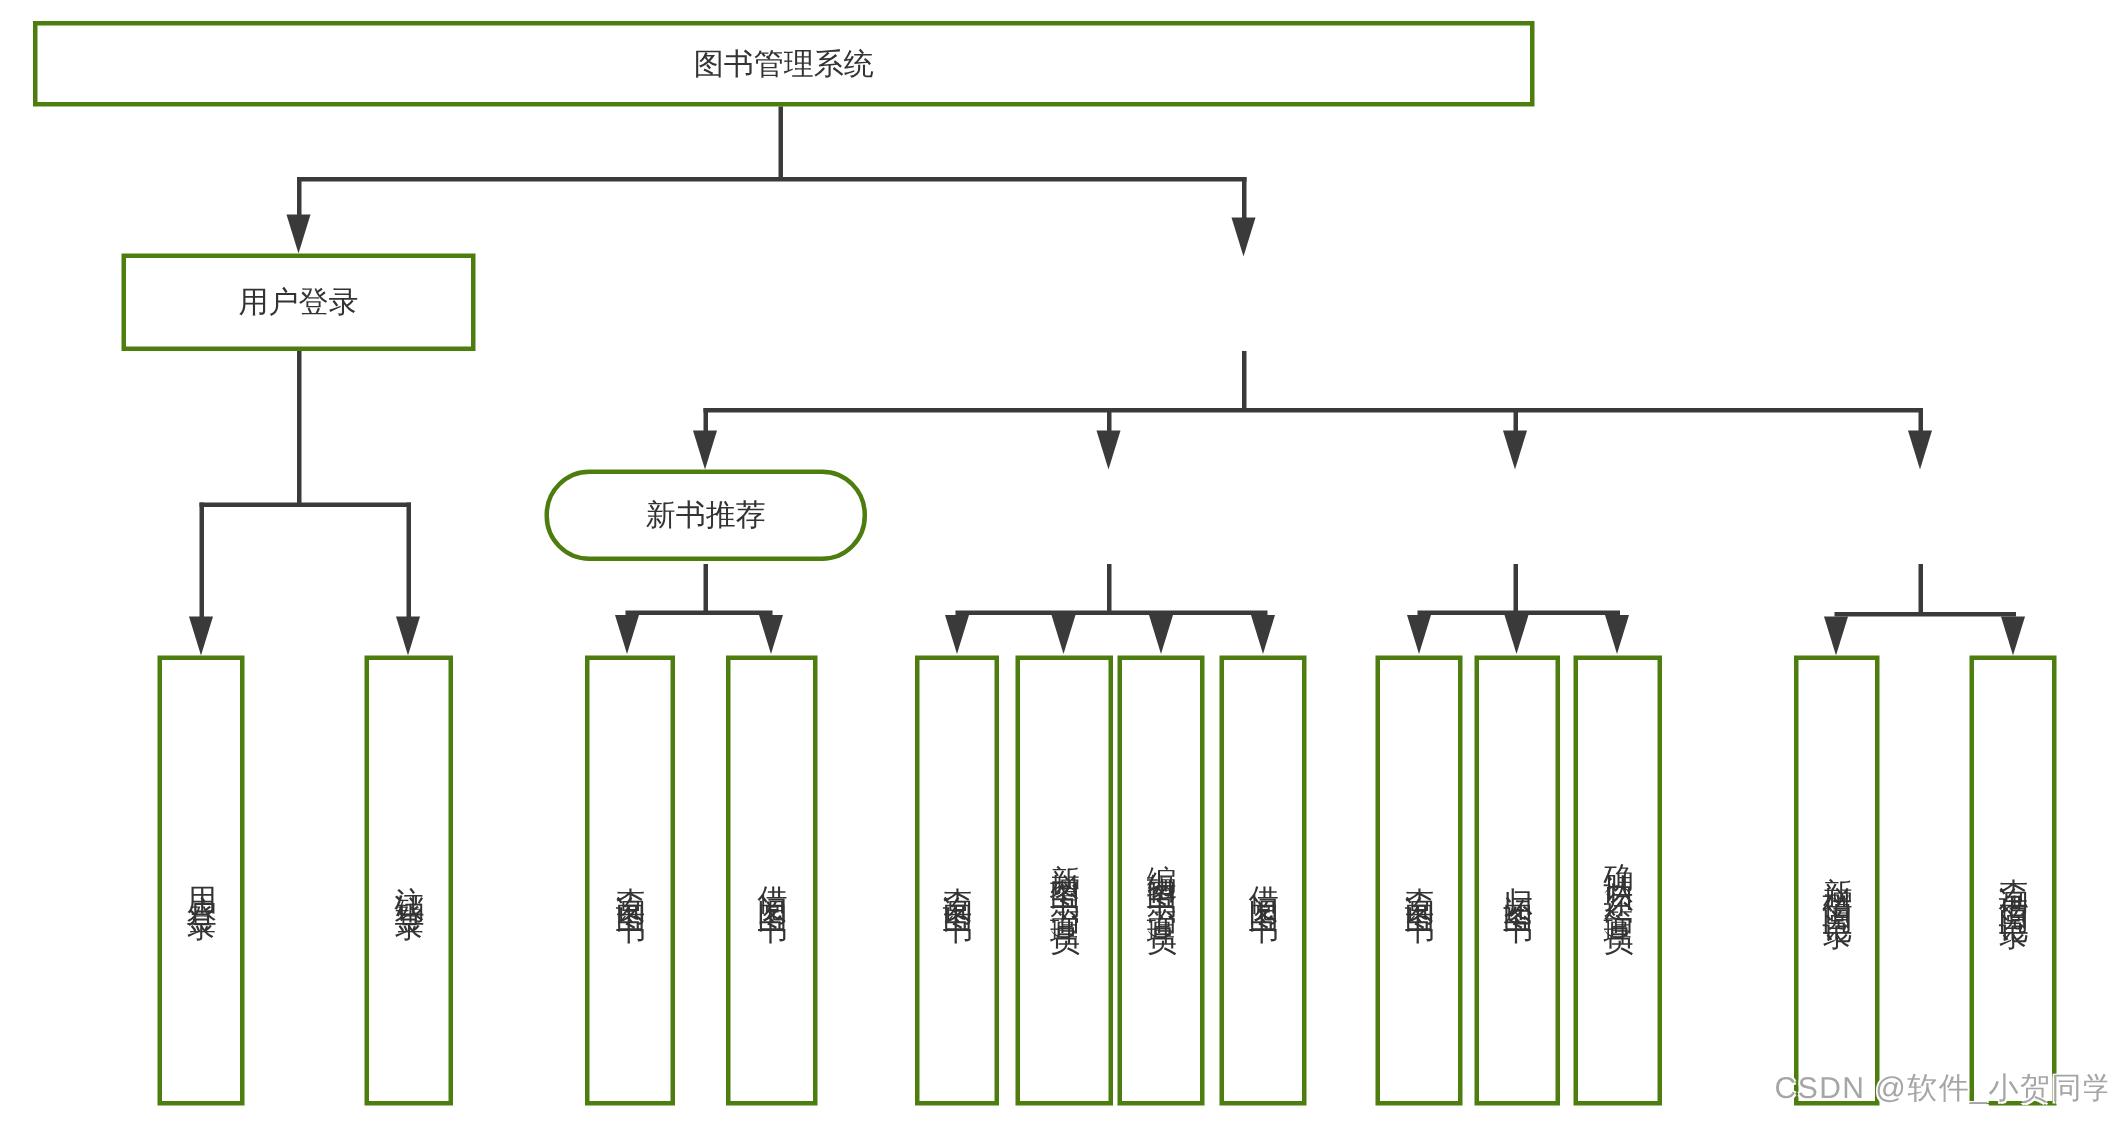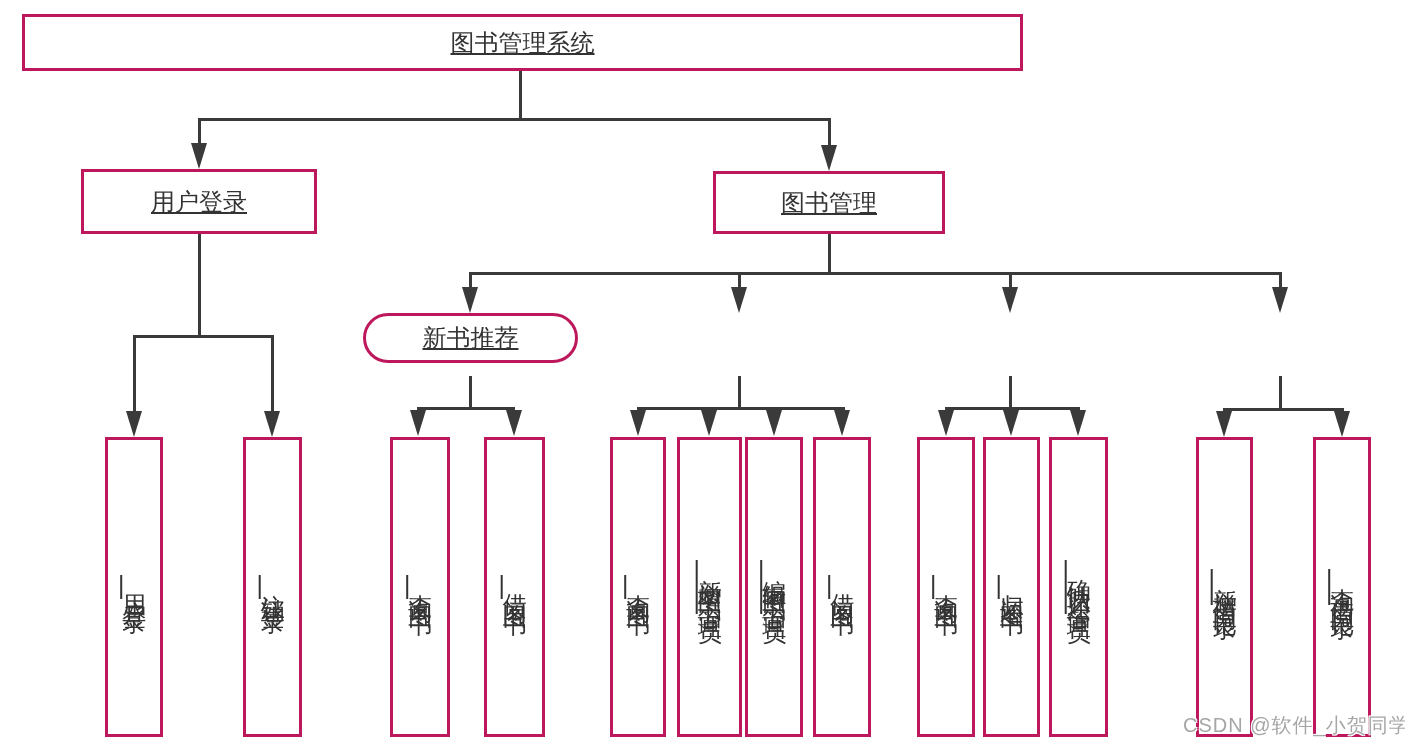--- a/index.html
+++ b/index.html
@@ -1,23 +1,23 @@
 <!DOCTYPE html>
 <html><head>
 <meta charset="utf-8">
 <style>
   html,body{margin:0;padding:0;background:#ffffff;}
   .canvas{
     position:relative;width:1405px;height:747px;background:#ffffff;overflow:hidden;
     font-family:"Liberation Sans","DejaVu Sans",sans-serif;color:#333333;
   }
   .box{
-    position:absolute;box-sizing:border-box;border:3px solid #be185d;background:#ffffff;
+    position:absolute;box-sizing:border-box;border:3px solid #4d7c0f;background:#ffffff;
     display:flex;align-items:center;justify-content:center;
-    font-size:24px;color:#333333;white-space:nowrap;text-decoration:underline;
+    font-size:20px;color:#333333;white-space:nowrap;
   }
   .vbox{
     writing-mode:vertical-rl;text-orientation:mixed;letter-spacing:6px;
     line-height:1.1;white-space:normal;
   }
   .hline,.vline{position:absolute;background:#3a3a3a;}
   .hline{height:3px;}
   .vline{width:3px;}
   .arrow{
     position:absolute;width:0;height:0;
@@ -38,41 +38,40 @@
   <div class="box" style="left:22px;top:14px;width:1001px;height:57px;">图书管理系统</div>
 
   <div class="vline" style="left:519px;top:71px;height:49px;"></div>
   <div class="hline" style="left:198px;top:118px;width:633px;"></div>
   <div class="vline" style="left:198px;top:118px;height:30px;"></div>
   <div class="arrow" style="left:191px;top:143px;"></div>
   <div class="vline" style="left:828px;top:118px;height:30px;"></div>
   <div class="arrow" style="left:821px;top:145px;"></div>
 
   <div class="box" style="left:81px;top:169px;width:236px;height:65px;">用户登录</div>
-  <div class="box" style="left:713px;top:171px;width:232px;height:63px;">图书管理</div>
 
   <div class="vline" style="left:198px;top:234px;height:103px;"></div>
   <div class="hline" style="left:133px;top:335px;width:141px;"></div>
   <div class="vline" style="left:133px;top:335px;height:80px;"></div>
   <div class="arrow" style="left:126px;top:411px;"></div>
   <div class="vline" style="left:271px;top:335px;height:80px;"></div>
   <div class="arrow" style="left:264px;top:411px;"></div>
 
   <div class="vline" style="left:828px;top:234px;height:40px;"></div>
   <div class="hline" style="left:469px;top:272px;width:813px;"></div>
   <div class="vline" style="left:469px;top:272px;height:18px;"></div>
   <div class="arrow" style="left:462px;top:287px;"></div>
   <div class="vline" style="left:738px;top:272px;height:18px;"></div>
   <div class="arrow" style="left:731px;top:287px;"></div>
   <div class="vline" style="left:1009px;top:272px;height:18px;"></div>
   <div class="arrow" style="left:1002px;top:287px;"></div>
   <div class="vline" style="left:1279px;top:272px;height:18px;"></div>
   <div class="arrow" style="left:1272px;top:287px;"></div>
 
-  <div class="box" style="left:363px;top:313px;width:215px;height:50px;border-radius:30px;">新书推荐</div>
+  <div class="box" style="left:363px;top:313px;width:215px;height:61px;border-radius:30px;">新书推荐</div>
 
   <div class="vline" style="left:469px;top:376px;height:33px;"></div>
   <div class="hline" style="left:417px;top:407px;width:98px;"></div>
   <div class="arrow" style="left:410px;top:410px;"></div>
   <div class="arrow" style="left:506px;top:410px;"></div>
 
   <div class="vline" style="left:738px;top:376px;height:33px;"></div>
   <div class="hline" style="left:637px;top:407px;width:208px;"></div>
   <div class="arrow" style="left:630px;top:410px;"></div>
   <div class="arrow" style="left:701px;top:410px;"></div>

